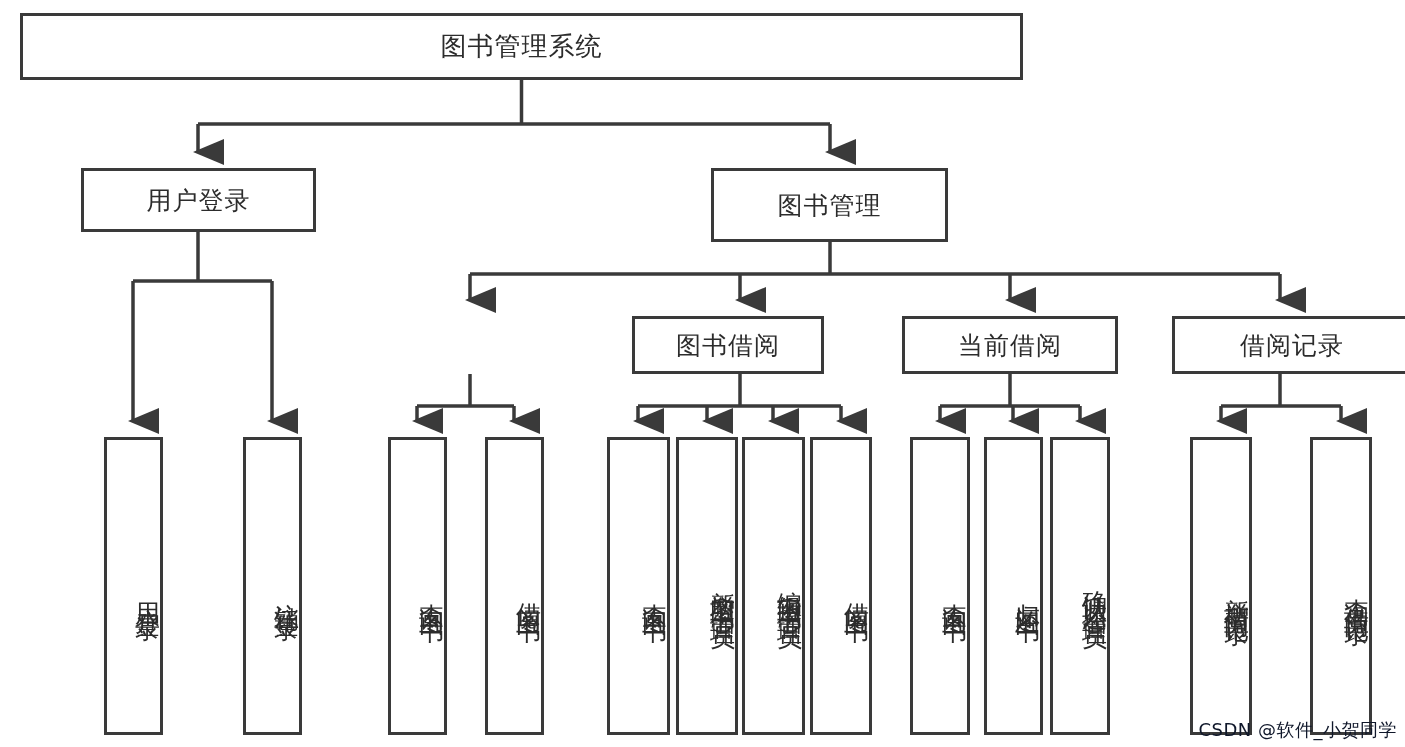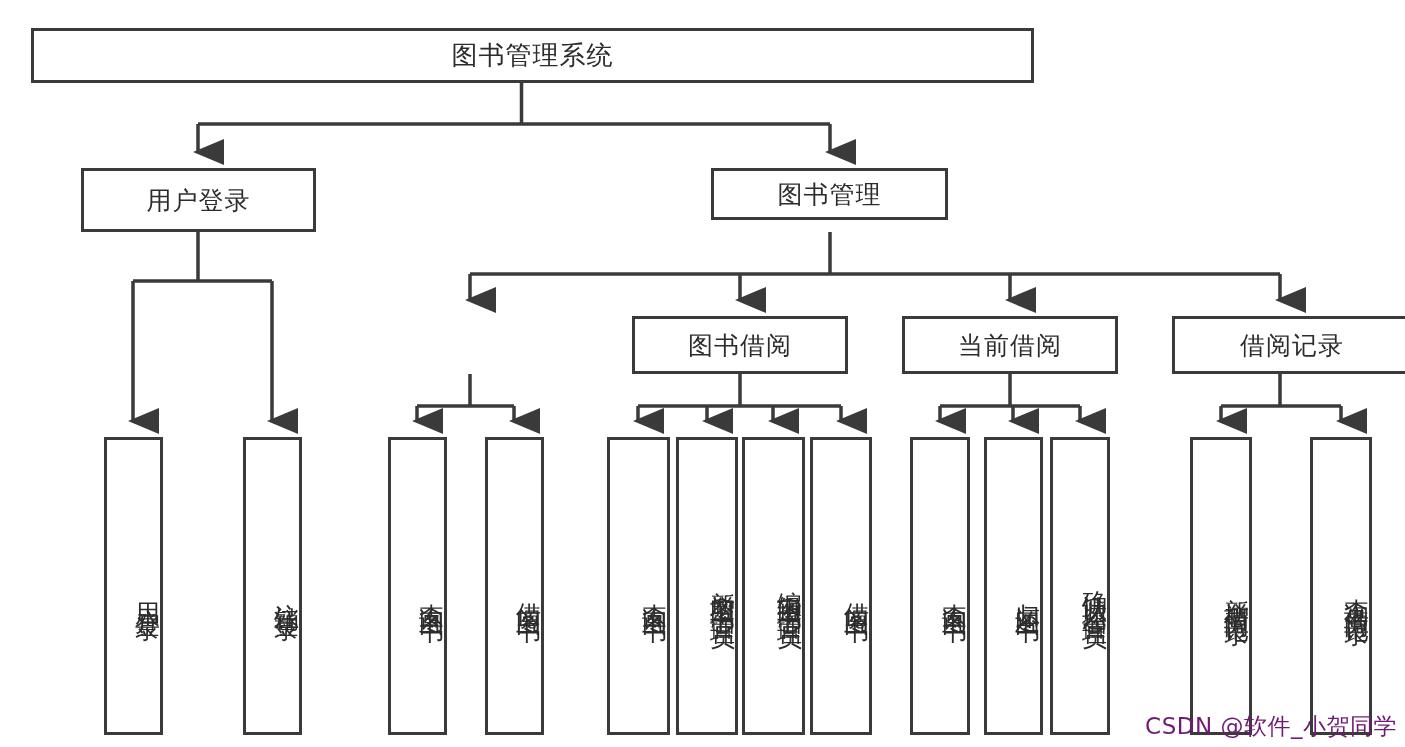--- a/index.html
+++ b/index.html
@@ -54,22 +54,22 @@
     text-orientation: upright;
     white-space: nowrap;
   }
   .node.title {
     font-size: 26px;
   }
   .watermark {
     position: absolute;
     right: 8px;
     bottom: 5px;
-    font-size: 23px;
-    color: #701a75;
+    font-size: 18px;
+    color: #0f172a;
     letter-spacing: 0.5px;
     white-space: nowrap;
   }
 </style>
 </head>
 <body>
 
 <div id="canvas">
 
   <svg id="wires" viewBox="0 0 1405 747" xmlns="http://www.w3.org/2000/svg">
@@ -115,26 +115,26 @@
       <path d="M 1013 406 L 1013 421" marker-end="url(#arrow)"></path>
       <path d="M 1080 406 L 1080 421" marker-end="url(#arrow)"></path>
 
       <path d="M 1280 374 L 1280 406"></path>
       <path d="M 1221 406 L 1341 406"></path>
       <path d="M 1221 406 L 1221 421" marker-end="url(#arrow)"></path>
       <path d="M 1341 406 L 1341 421" marker-end="url(#arrow)"></path>
     </g>
   </svg>
 
-  <div class="node h title" id="root-node" style="left: 20px; top: 28px; width: 1003px; height: 55px; margin-left: 11px;">图书管理系统</div>
+  <div class="node h title" id="root-node" style="left: 20px; top: 13px; width: 1003px; height: 67px;">图书管理系统</div>
 
   <div class="node h" id="l2-0" style="left: 81px; top: 168px; width: 235px; height: 64px;">用户登录</div>
-  <div class="node h" id="l2-1" style="left: 711px; top: 168px; width: 237px; height: 52px; font-family: Liberation Serif, serif;">图书管理</div>
+  <div class="node h" id="l2-1" style="left: 711px; top: 168px; width: 237px; height: 74px; font-family: Liberation Serif, serif;">图书管理</div>
 
-  <div class="node h" id="l3-1" style="left: 632px; top: 316px; width: 216px; height: 58px;">图书借阅</div>
+  <div class="node h" id="l3-1" style="left: 632px; top: 316px; width: 192px; height: 58px;">图书借阅</div>
   <div class="node h" id="l3-2" style="left: 902px; top: 316px; width: 216px; height: 58px;">当前借阅</div>
   <div class="node h" id="l3-3" style="left: 1172px; top: 316px; width: 240px; height: 58px;">借阅记录</div>
 
   <div class="node leaf" id="lf-0" style="left: 104px; top: 437px; width: 59px; height: 298px;">
       <span class="vtext">用户登录</span>
     </div>
   <div class="node leaf" id="lf-1" style="left: 243px; top: 437px; width: 59px; height: 298px;">
       <span class="vtext">注销登录</span>
     </div>
   <div class="node leaf" id="lf-2" style="left: 388px; top: 437px; width: 59px; height: 298px;">

